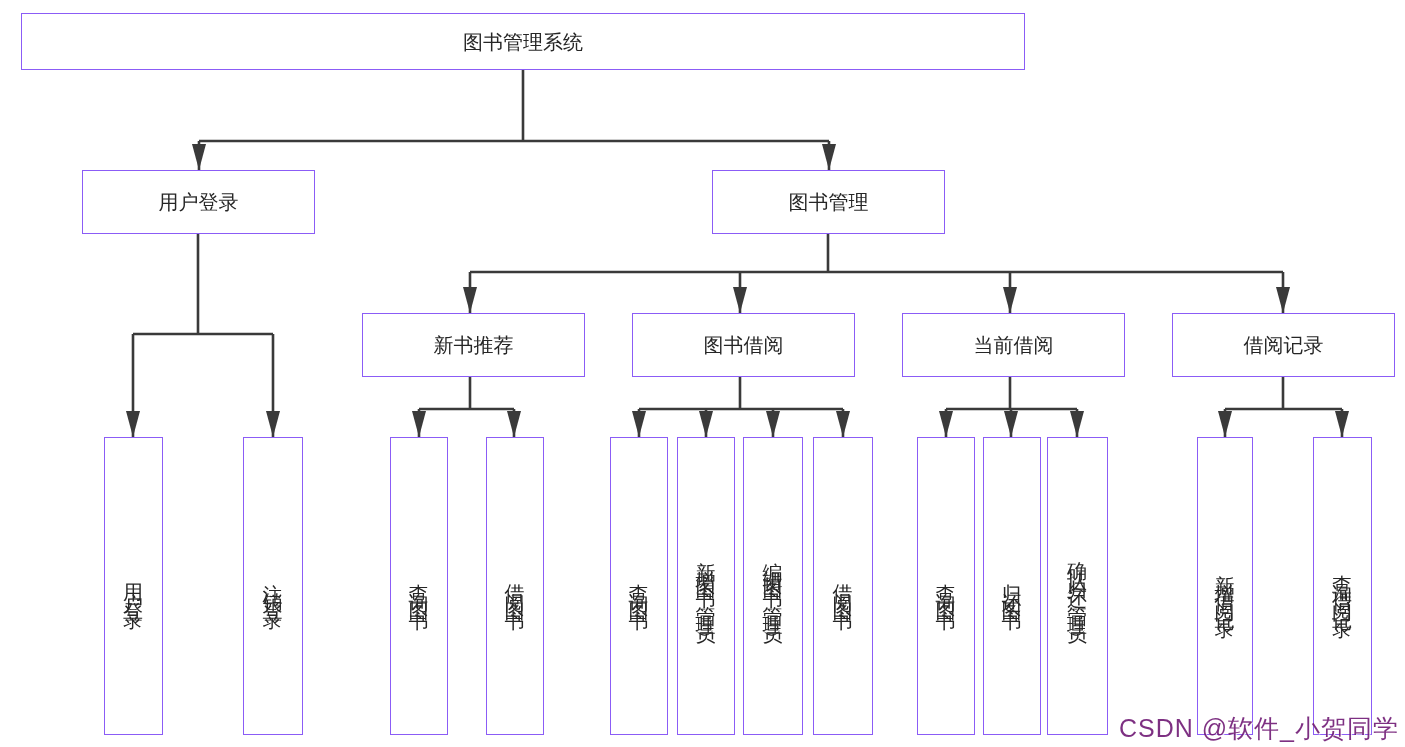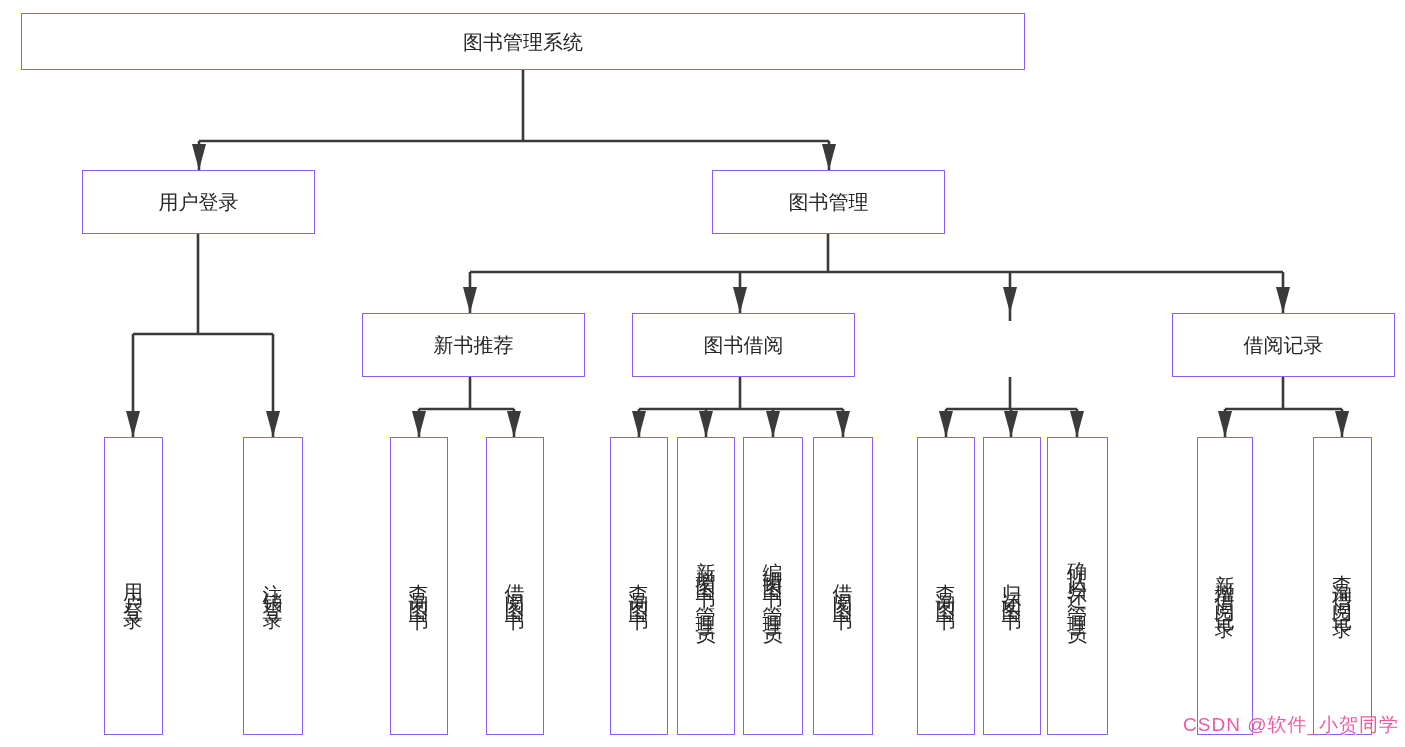--- a/index.html
+++ b/index.html
@@ -15,21 +15,21 @@
     box-sizing:border-box;display:flex;align-items:center;justify-content:center;
     font-size:20px;line-height:1;white-space:nowrap;
   }
   .node .lbl{display:block;}
   .node .vtext{
     writing-mode:vertical-rl;text-orientation:mixed;
     letter-spacing:9px;white-space:pre;
   }
   .watermark{
     position:absolute;z-index:5;right:6px;top:712px;
-    font-size:19px;color:#ec4899;opacity:.9;letter-spacing:1px;
+    font-size:25px;color:#701a75;opacity:.9;letter-spacing:1px;
     text-shadow:1px 1px 1px #ffffff;
   }
 </style>
 </head>
 <body>
 
 <div class="canvas">
 
   <svg class="wires" width="1405" height="747" viewBox="0 0 1405 747">
 
@@ -91,20 +91,23 @@
   <div class="node" style="left:712px;top:170px;width:233px;height:64px;">
     <span class="lbl">图书管理</span>
   </div>
 
   <div class="node" style="left:362px;top:313px;width:223px;height:64px;">
     <span class="lbl">新书推荐</span>
   </div>
   <div class="node" style="left:632px;top:313px;width:223px;height:64px;font-family:Liberation Serif, serif;">
     <span class="lbl">图书借阅</span>
   </div>
+  <div class="node" style="left:902px;top:313px;width:223px;height:64px;">
+    <span class="lbl">当前借阅</span>
+  </div>
   <div class="node" style="left:1172px;top:313px;width:223px;height:64px;text-align:center;">
     <span class="lbl">借阅记录</span>
   </div>
 
   <div class="node" style="left:104px;top:437px;width:59px;height:298px;">
     <span class="vtext">用户登录</span>
   </div>
   <div class="node" style="left:243px;top:437px;width:60px;height:298px;">
     <span class="vtext">注销登录</span>
   </div>

